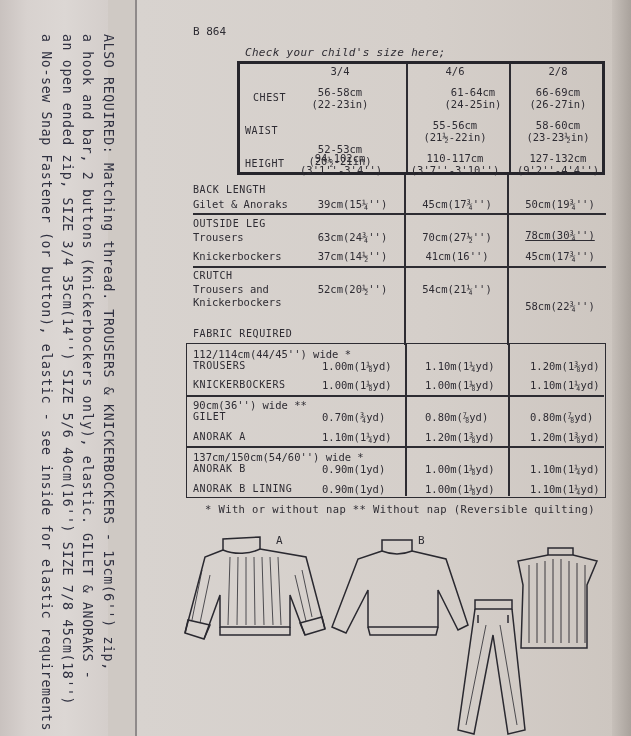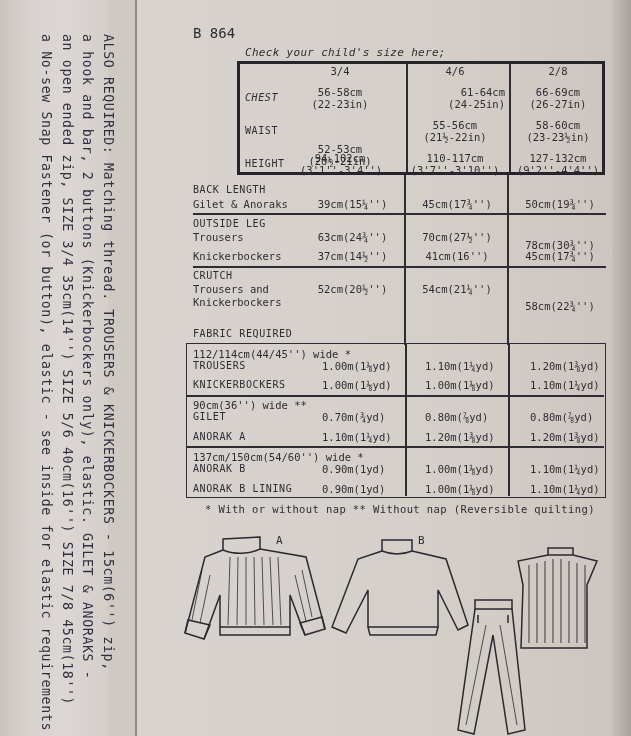--- a/index.html
+++ b/index.html
@@ -27,21 +27,21 @@
   }
   .rot-wrap {
     position:absolute; left:16px; top:0; width:110px; height:736px;
   }
   .rot-text {
     position:absolute; left:102px; top:34px;
     transform-origin:0 0; transform:rotate(90deg);
     width:720px; font-size:13.3px; line-height:20.5px; letter-spacing:0.6px;
     white-space:nowrap; color:#2f3040;
   }
-  .code { position:absolute; left:193px; top:25px; font-size:14px; }
+  .code { position:absolute; left:193px; top:25px; font-size:11px; }
   .check { position:absolute; left:245px; top:46px; font-size:11px; letter-spacing:0.3px;font-style:italic; }
   .size-table {
     position:absolute; left:237px; top:61px; width:368px; height:114px;
     border:3px solid #26252b; box-sizing:border-box;
   }
   .vline { position:absolute; width:1.5px; background:#2d2c32; }
   .hline { position:absolute; height:1.5px; background:#2d2c32; }
   .t { position:absolute; font-size:10.5px; line-height:12px; white-space:nowrap; }
   .c { text-align:center; }
   .lbl { font-size:10px; letter-spacing:0.6px; }
@@ -73,23 +73,23 @@
 <div class="check">Check your child's size here;</div>
 
 <div class="size-table">
   <div class="vline" style="left:166px;top:0;height:108px;"></div>
   <div class="vline" style="left:269px;top:0;height:108px;"></div>
 </div>
 <div class="t c" style="left:300px;top:65px;width:80px;">3/4</div>
 <div class="t c" style="left:405px;top:65px;width:100px;">4/6</div>
 <div class="t c" style="left:508px;top:65px;width:100px;">2/8</div>
 
-<div class="t lbl" style="left:245px;top:92px;font-style:italic;">CHEST</div>
+<div class="t lbl" style="left:253px;top:92px;">CHEST</div>
 <div class="t c" style="left:300px;top:86px;width:80px;"><span>56-58cm</span><br><span>(22-23in)</span></div>
-<div class="t c" style="left:405px;top:86px;width:100px;text-align:right;"><span>61-64cm</span><br><span>(24-25in)</span></div>
+<div class="t c" style="left:423px;top:86px;width:100px;"><span>61-64cm</span><br><span>(24-25in)</span></div>
 <div class="t c" style="left:508px;top:86px;width:100px;"><span>66-69cm</span><br><span>(26-27in)</span></div>
 
 <div class="t lbl" style="left:245px;top:125px;">WAIST</div>
 <div class="t c" style="left:300px;top:119px;width:80px;margin-top:24px;"><span>52-53cm</span><br><span>(20½-21in)</span></div>
 <div class="t c" style="left:405px;top:119px;width:100px;"><span>55-56cm</span><br><span>(21½-22in)</span></div>
 <div class="t c" style="left:508px;top:119px;width:100px;"><span>58-60cm</span><br><span>(23-23½in)</span></div>
 
 <div class="t lbl" style="left:245px;top:158px;">HEIGHT</div>
 <div class="t c" style="left:300px;top:152px;width:80px;"><span>94-102cm</span><br><span>(3'1''-3'4'')</span></div>
 <div class="t c" style="left:405px;top:152px;width:100px;"><span>110-117cm</span><br><span>(3'7''-3'10'')</span></div>
@@ -103,21 +103,21 @@
 <div class="t lbl" style="left:193px;top:184px;">BACK LENGTH</div>
 <div class="t" style="left:193px;top:198px;">Gilet &amp; Anoraks</div>
 <div class="t c" style="left:305px;top:198px;width:95px;">39cm(15¼'')</div>
 <div class="t c" style="left:407px;top:198px;width:100px;">45cm(17¾'')</div>
 <div class="t c" style="left:510px;top:198px;width:100px;">50cm(19¾'')</div>
 
 <div class="t lbl" style="left:193px;top:218px;">OUTSIDE LEG</div>
 <div class="t" style="left:193px;top:231px;">Trousers</div>
 <div class="t c" style="left:305px;top:231px;width:95px;">63cm(24¾'')</div>
 <div class="t c" style="left:407px;top:231px;width:100px;">70cm(27½'')</div>
-<div class="t c" style="left:510px;top:239px;width:100px;">78cm(30¾'')</div>
+<div class="t c" style="left:510px;top:229px;width:100px;text-decoration:underline;">78cm(30¾'')</div>
 <div class="t" style="left:193px;top:250px;">Knickerbockers</div>
 <div class="t c" style="left:305px;top:250px;width:95px;">37cm(14½'')</div>
 <div class="t c" style="left:407px;top:250px;width:100px;">41cm(16'')</div>
 <div class="t c" style="left:510px;top:250px;width:100px;">45cm(17¾'')</div>
 
 <div class="t lbl" style="left:193px;top:270px;">CRUTCH</div>
 <div class="t" style="left:193px;top:283px;">Trousers and</div>
 <div class="t" style="left:193px;top:296px;">Knickerbockers</div>
 <div class="t c" style="left:305px;top:283px;width:95px;">52cm(20½'')</div>
 <div class="t c" style="left:407px;top:283px;width:100px;">54cm(21¼'')</div>

